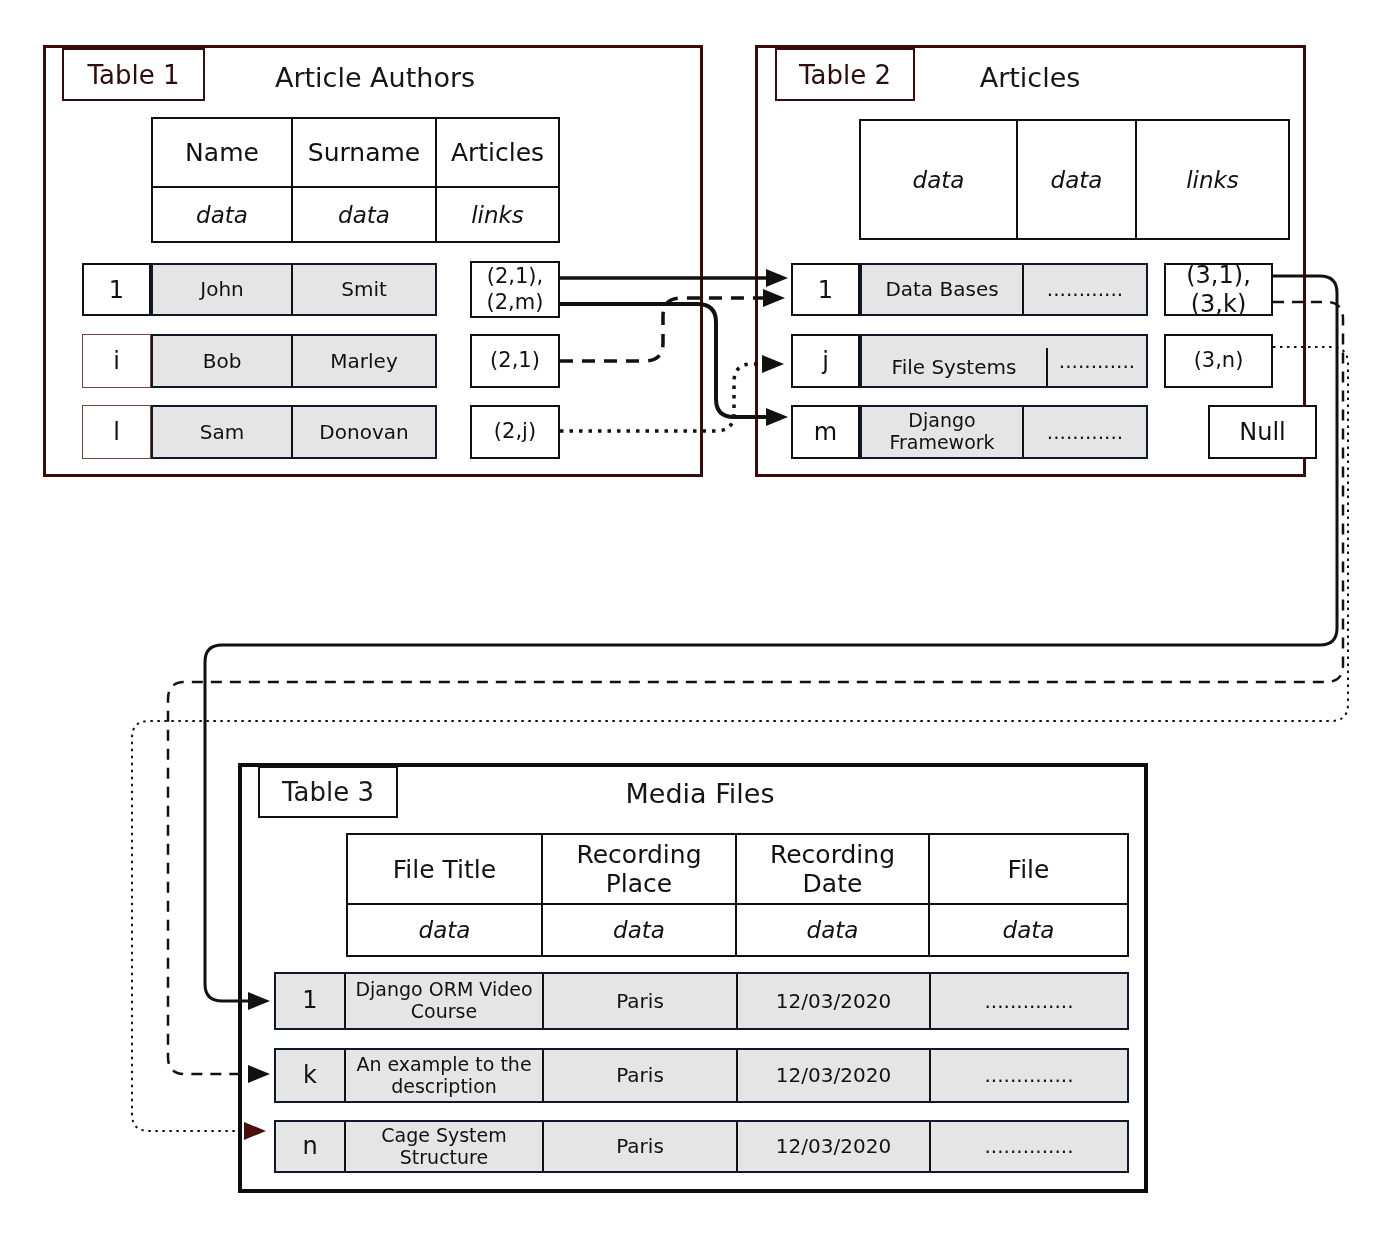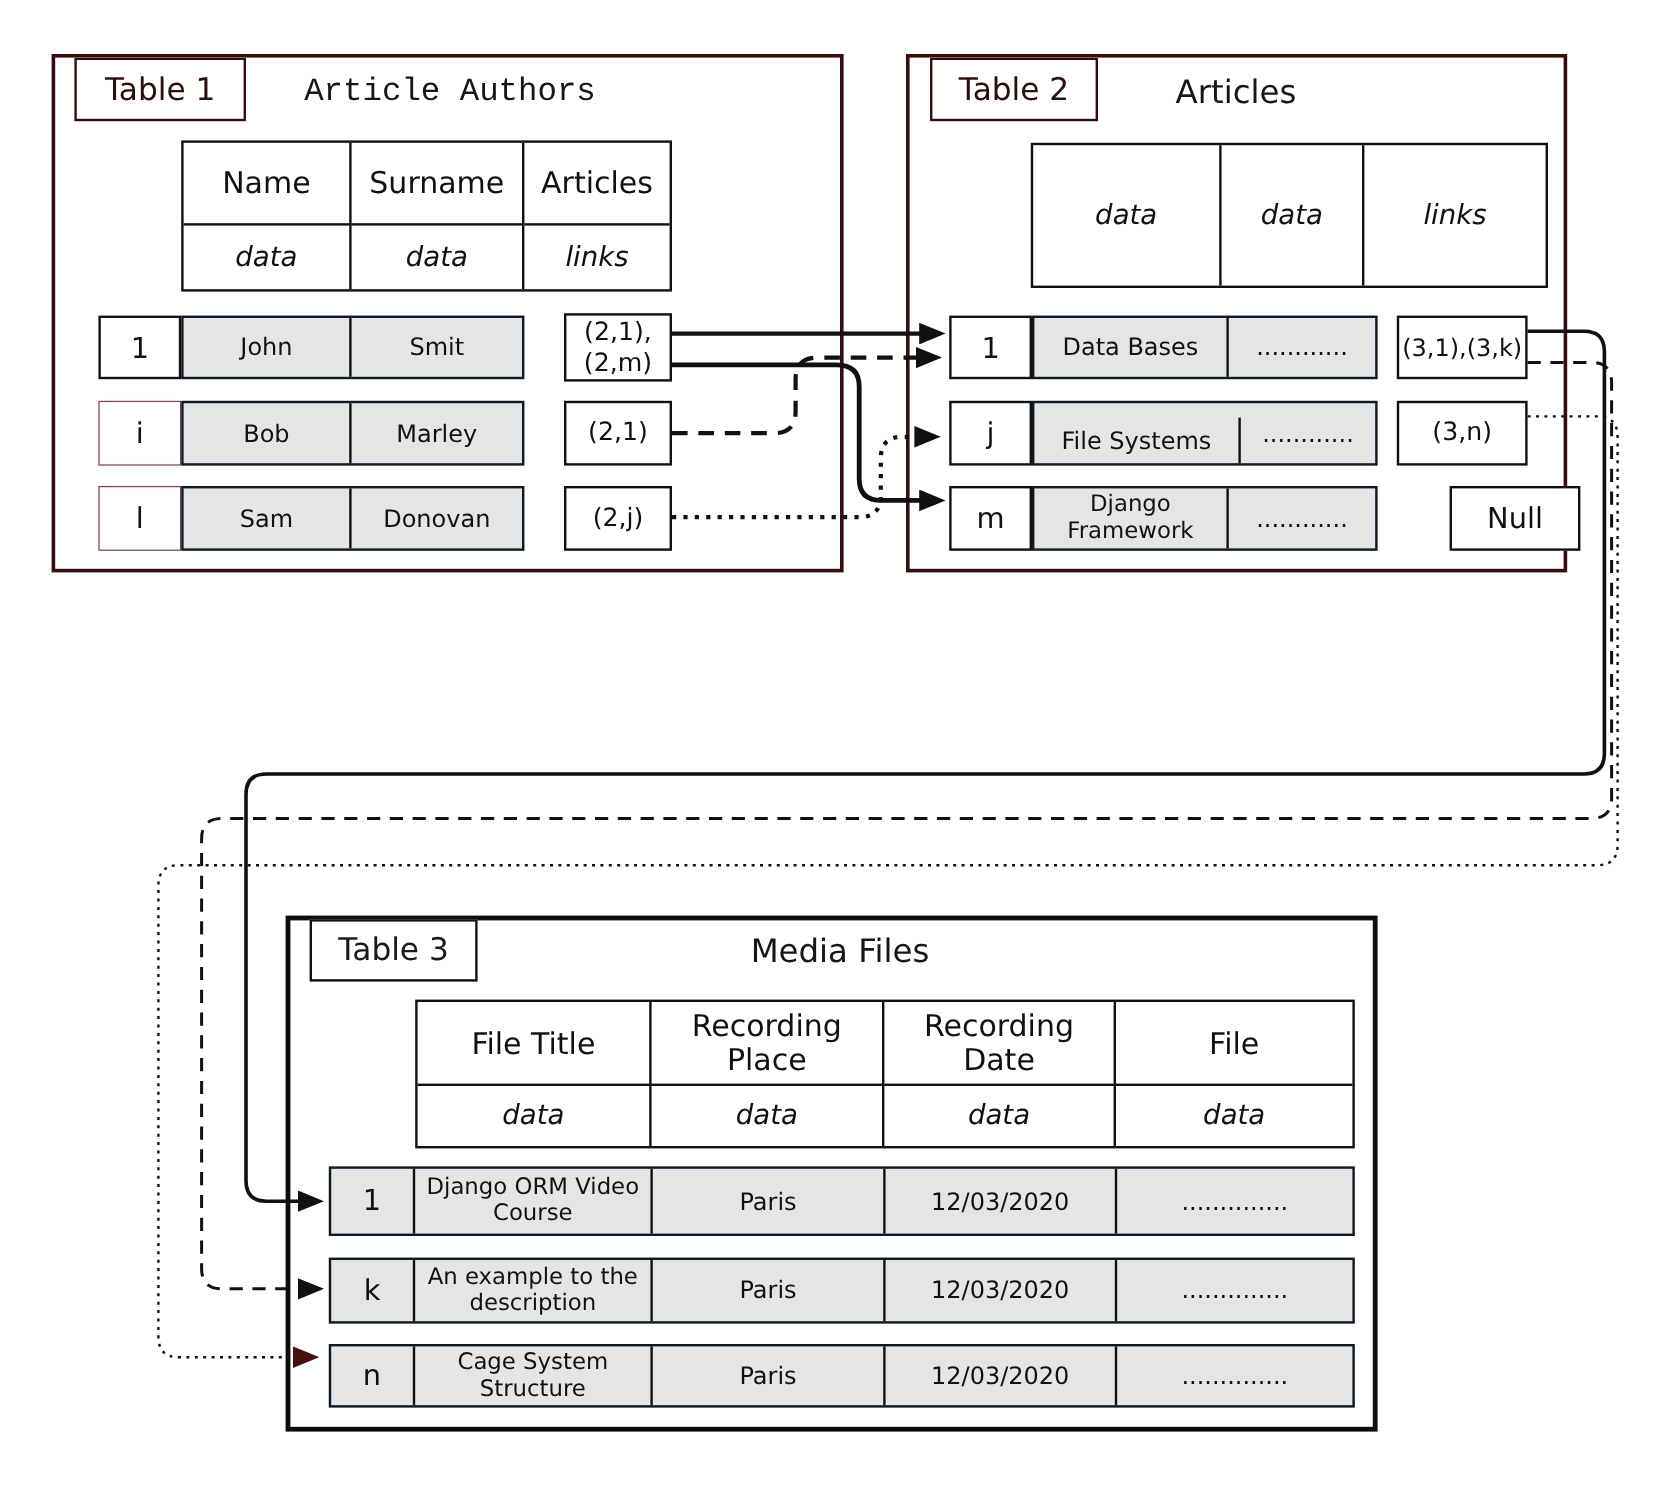--- a/index.html
+++ b/index.html
@@ -37,21 +37,21 @@
 </style>
 </head>
 <body>
 
 <div id="canvas">
 
   <div class="abs outer-maroon" style="left:43px;top:45px;width:660px;height:432px;"></div>
   <div class="abs labelbox maroon" style="left:62px;top:48px;width:143px;height:53px;z-index:2;">
     <span>Table 1</span>
   </div>
-  <div class="abs tbl-title" style="left:235px;top:62px;width:280px;font-family:Liberation Mono, monospace;">Article Authors</div>
+  <div class="abs tbl-title" style="left:235px;top:62px;width:280px;">Article Authors</div>
 
   <div class="abs hgrid" style="left:151px;top:117px;width:409px;height:126px;">
     <div class="hrow toprow" style="height:69px;">
       <div class="hcell divr" style="width:140px;">Name</div>
       <div class="hcell divr" style="width:144px;">Surname</div>
       <div class="hcell" style="flex:1;">Articles</div>
     </div>
     <div class="hrow" style="flex:1;">
       <div class="hcell subcell divr" style="width:140px;">data</div>
       <div class="hcell subcell divr" style="width:144px;">data</div>
@@ -93,25 +93,25 @@
       <div class="hcell subcell divr" style="width:119px;">data</div>
       <div class="hcell subcell" style="flex:1;">links</div>
     </div>
   </div>
 
   <div class="abs idbox" style="left:791px;top:263px;width:69px;height:53px;">1</div>
   <div class="abs rowbox" style="left:860px;top:263px;width:288px;height:53px;">
     <div class="rcell divr" style="width:162px;">Data Bases</div>
     <div class="rcell" style="flex:1;">............</div>
   </div>
-  <div class="abs linkbox" style="left:1164px;top:263px;width:109px;height:53px;font-size:20px;">(3,1),(3,k)</div>
+  <div class="abs linkbox" style="left:1164px;top:263px;width:109px;height:53px;font-size:24px;">(3,1),(3,k)</div>
 
   <div class="abs idbox" style="left:791px;top:334px;width:69px;height:54px;">j</div>
   <div class="abs rowbox" style="left:860px;top:334px;width:288px;height:54px;">
-    <div class="rcell divr" style="width:172px;margin-top:12px;">File Systems</div>
+    <div class="rcell divr" style="width:186px;margin-top:12px;">File Systems</div>
     <div class="rcell" style="flex:1;">............</div>
   </div>
   <div class="abs linkbox" style="left:1164px;top:334px;width:109px;height:54px;">(3,n)</div>
 
   <div class="abs idbox" style="left:791px;top:405px;width:69px;height:54px;">m</div>
   <div class="abs rowbox" style="left:860px;top:405px;width:288px;height:54px;">
     <div class="rcell divr" style="width:162px;font-size:19px;">Django Framework</div>
     <div class="rcell" style="flex:1;">............</div>
   </div>
   <div class="abs linkbox" style="left:1208px;top:405px;width:109px;height:54px;font-size:24px;">Null</div>

